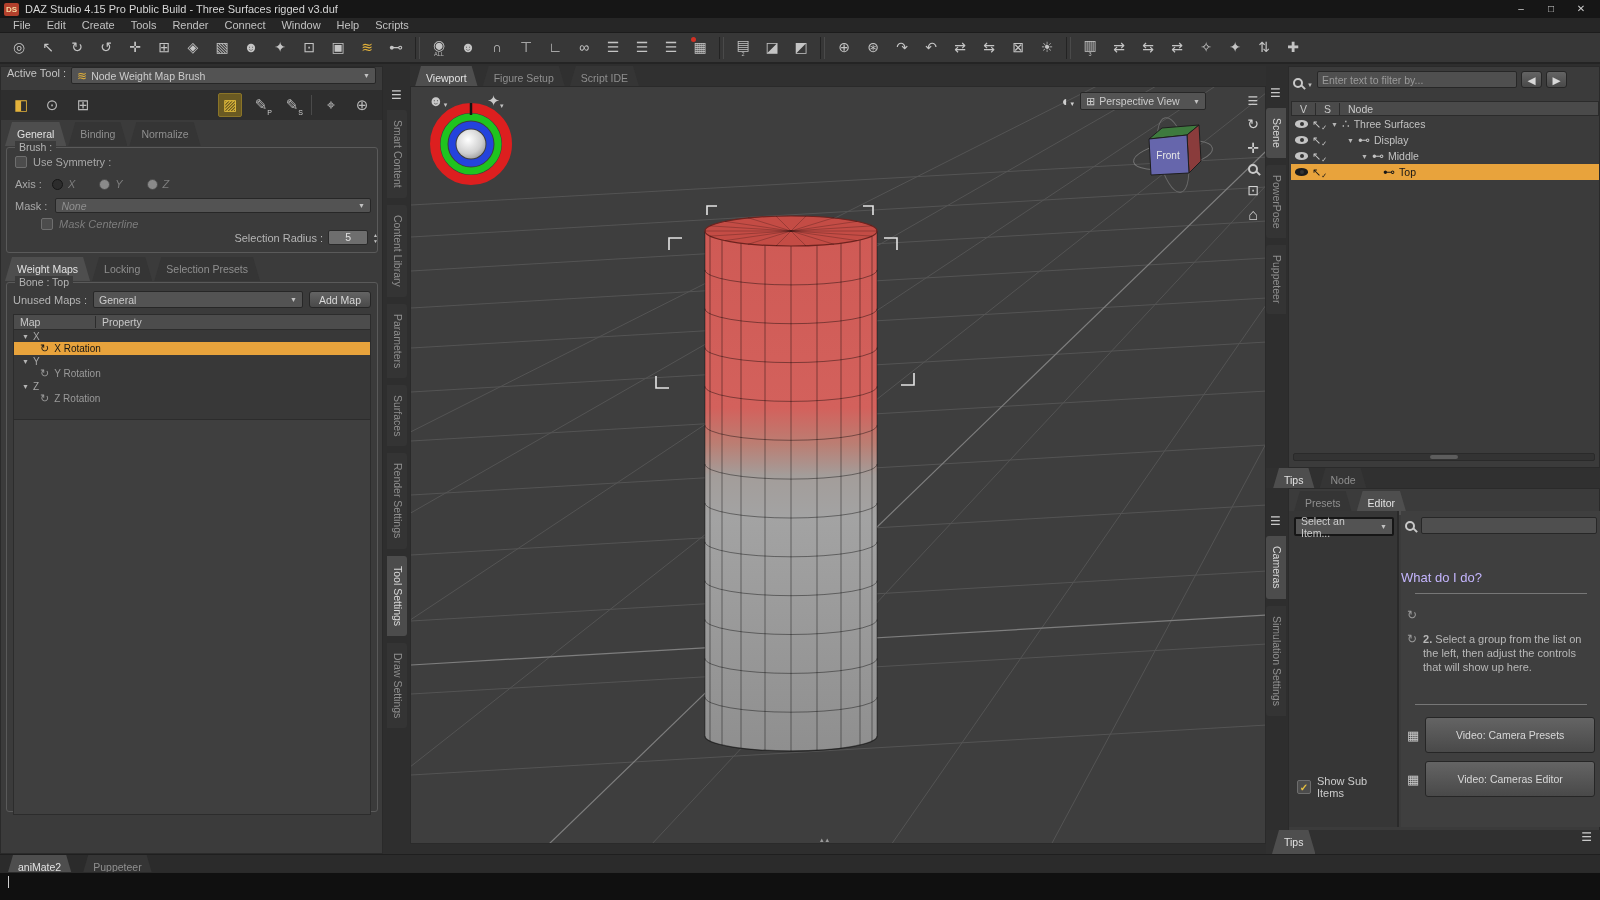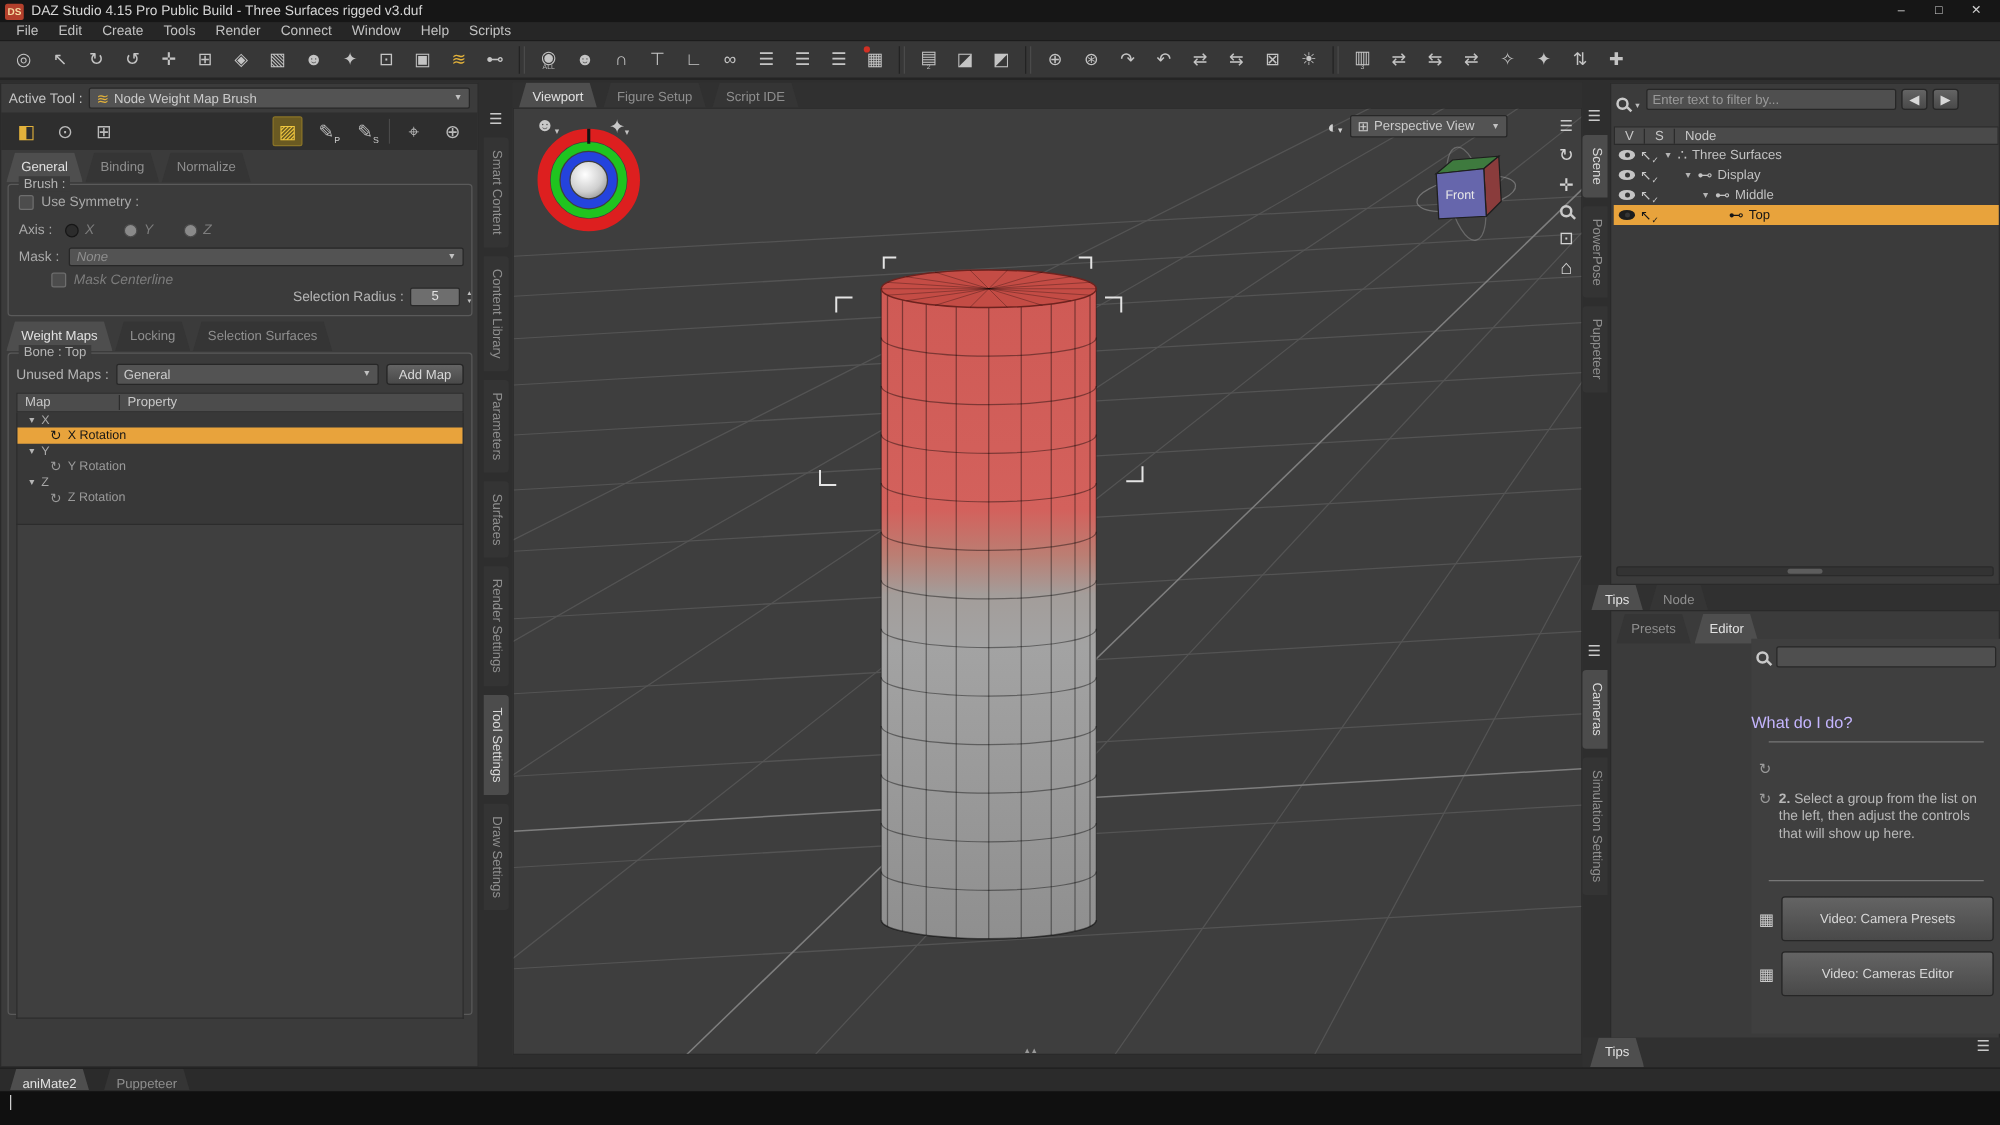--- a/index.html
+++ b/index.html
@@ -36,21 +36,21 @@
   .vtab.left-r{border-radius:3px 0 0 3px}
   .mag{display:inline-block;position:relative;width:10px;height:10px;border:2px solid #c9c9c9;border-radius:50%}
   .mag::after{content:"";position:absolute;width:6px;height:2px;background:#c9c9c9;transform:rotate(45deg);right:-5px;bottom:-2px}
   .eye{display:inline-block;width:13px;height:8px;background:#c4c4c4;border-radius:7px/4px;position:relative}
   .eye::after{content:"";position:absolute;left:4.5px;top:2px;width:4px;height:4px;border-radius:50%;background:#353535}
   .pane-ic{color:#c9c9c9;font-size:12px}
   .scrolltrack{background:#333;border:1px solid #2a2a2a;border-radius:2px;position:relative}
   .scrollhandle{position:absolute;left:50%;transform:translateX(-50%);top:1px;bottom:1px;width:28px;background:#5d5d5d;border-radius:2px}
   
   .left-panel{left:0;top:66px;width:383px;height:788px;background:#3b3b3b;border:1px solid #2a2a2a}
-  .atool-row{position:absolute;left:0;top:0;width:100%;height:23px;display:flex;align-items:center;gap:5px;padding:0 6px}
+  .atool-row{position:absolute;left:0;top:0;width:100%;height:23px;display:flex;align-items:flex-start;gap:5px;padding:0 6px}
   .opt-row{position:absolute;left:0;top:23px;width:100%;height:30px;background:#2e2e2e;display:flex;align-items:center;gap:7px;padding:0 8px}
   .opt-ic{width:24px;height:24px;display:flex;align-items:center;justify-content:center;color:#b9b9b9;font-size:15px;position:relative}
   .opt-ic .mini{position:absolute;right:1px;bottom:1px;font-size:7px;color:#cfcfcf}
   .opt-ic.yellow{color:#e3b23b}
   .opt-ic.boxed{background:#6a5a22;border:1px solid #8a7427;border-radius:2px;color:#f0c73e}
   .lp-tabs{position:absolute;left:4px;top:55px;height:17px;display:flex;gap:2px}
   .weight-tabs{position:absolute;left:4px;top:190px;height:17px;display:flex;gap:2px}
   .wm-header{display:flex;background:#4c4c4c;border:1px solid #2c2c2c;height:16px;align-items:center;font-size:10.5px;color:#c8c8c8}
   .wm-rows{background:#383838;border:1px solid #2c2c2c;border-top:none}
   .wm-group{height:12px;display:flex;align-items:center;gap:4px;padding-left:8px;color:#a8a8a8;font-size:10px}
@@ -378,21 +378,21 @@
     <span style="color:#b5b5b5">Selection Radius :</span>
     <span style="width:40px;height:15px;background:#6e6e6e;border:1px solid #2a2a2a;border-radius:2px;text-align:center;color:#e2e2e2;font-size:10.5px">5</span>
     <span style="display:flex;flex-direction:column;font-size:5px;color:#c2c2c2;line-height:6px">
         <span>▲</span>
         <span>▼</span>
       </span>
   </div>
   <div class="weight-tabs">
     <span class="tab active">Weight Maps</span>
       <span class="tab">Locking</span>
-      <span class="tab">Selection Surfaces</span>
+      <span class="tab">Selection Presets</span>
   </div>
   <div class="grp" style="position:absolute;left:5px;top:215px;width:372px;height:530px">
     <span class="glabel">Bone : Top</span>
     <div style="position:absolute;left:6px;top:8px;display:flex;align-items:center;gap:6px;width:358px">
       <span style="color:#b5b5b5">Unused Maps :</span>
       <div class="dd" style="flex:1;height:17px">
         <span>General</span>
         <span class="arr">▼</span>
       </div>
       <div class="btn" style="width:62px;height:17px">Add Map</div>
@@ -666,20 +666,30 @@
   <span class="pane-ic" style="margin:0 0 8px 4px">☰</span>
   <span class="vtab left-r active">Cameras</span>
     <span class="vtab left-r">Simulation Settings</span>
 </div>
 
 <div class="abs panel2">
   <div class="pe-tabs">
     <span class="tab">Presets</span>
       <span class="tab active">Editor</span>
   </div>
+  <div class="p2-left">
+    <div class="dd" style="position:absolute;left:5px;top:6px;width:100px;height:19px;border:2px solid #161616">
+      <span>Select an Item...</span>
+      <span class="arr">▼</span>
+    </div>
+    <div class="showsub">
+      <span class="cb checked" style="width:14px;height:14px">✓</span>
+      <span>Show Sub Items</span>
+    </div>
+  </div>
   <div class="p2-right">
     <div style="display:flex;align-items:center;gap:6px;padding:6px 4px">
       <span class="mag"></span>
       <input class="filter-input" style="flex: 1 1 0%;">
     </div>
     <div class="help-title">What do I do?</div>
     <hr class="help-hr">
     <div class="step">
       <span class="sic">↻</span>
     </div>

